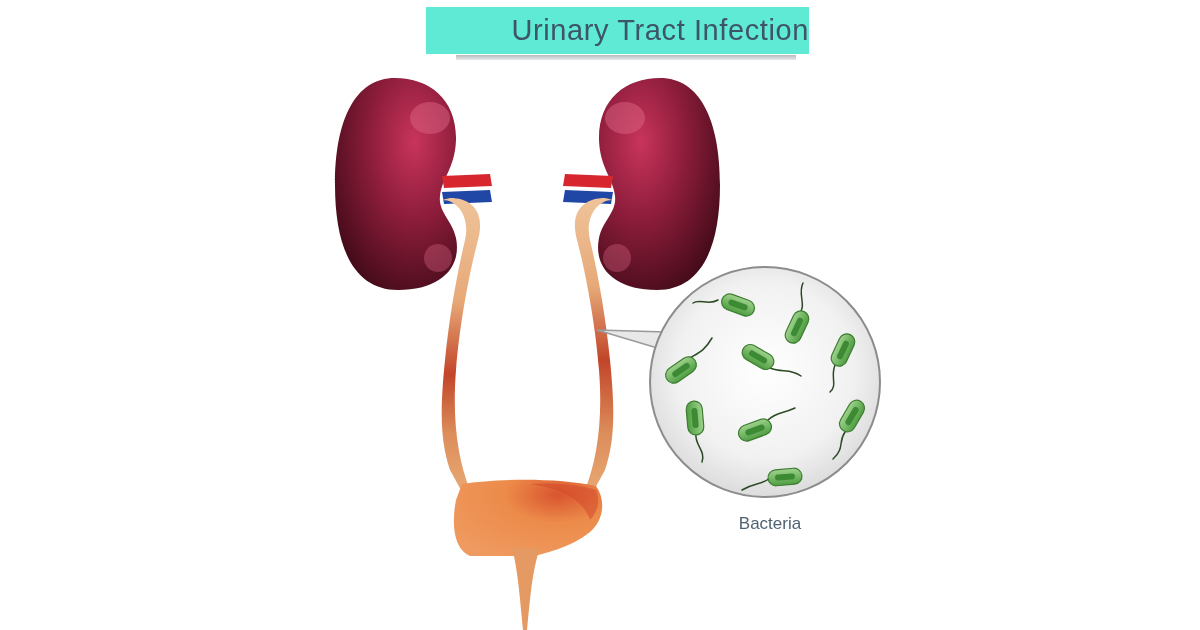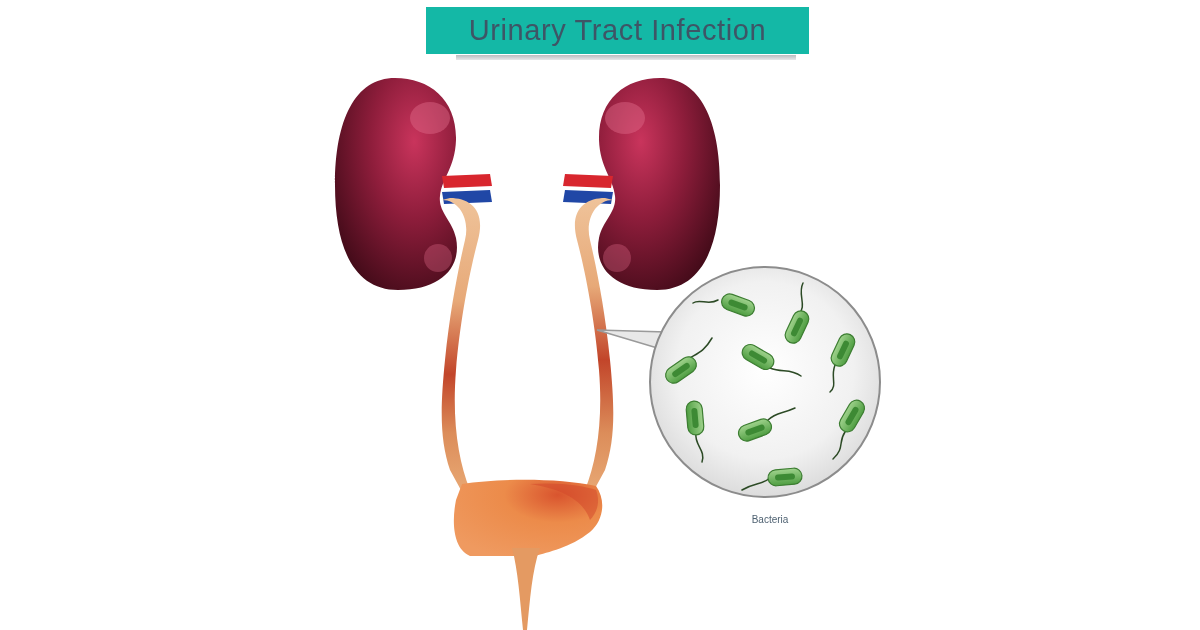--- a/index.html
+++ b/index.html
@@ -1,22 +1,22 @@
 <!DOCTYPE html>
 <html><head>
 <meta charset="utf-8">
 <style>
   html,body{margin:0;padding:0;background:#ffffff;}
   body{width:1200px;height:630px;position:relative;overflow:hidden;font-family:"Liberation Sans","DejaVu Sans",sans-serif;}
   .title-wrap{position:absolute;left:426px;top:7px;width:383px;height:47px;}
   .title-shadow{position:absolute;left:30px;top:48px;width:340px;height:5px;background:linear-gradient(#b9bcc0,#e7e8ea);}
-  .title-box{position:absolute;left:0;top:0;width:383px;height:47px;background:#14b8a6;display:flex;align-items:center;justify-content:center;}
+  .title-box{position:absolute;left:0;top:0;width:383px;height:47px;background:#5eead4;display:flex;align-items:center;justify-content:flex-end;}
   .title-text{font-size:29px;color:#3e5566;letter-spacing:0.6px;font-weight:normal;}
   .diagram{position:absolute;left:0;top:0;width:1200px;height:630px;}
-  .caption{position:absolute;left:700px;top:514px;width:140px;text-align:center;font-size:10px;color:#4f6272;}
+  .caption{position:absolute;left:700px;top:514px;width:140px;text-align:center;font-size:17px;color:#4f6272;}
 </style>
 </head>
 <body>
 
 <div class="title-wrap">
   <div class="title-shadow"></div>
   <div class="title-box">
     <span class="title-text">Urinary Tract Infection</span>
   </div>
 </div>

